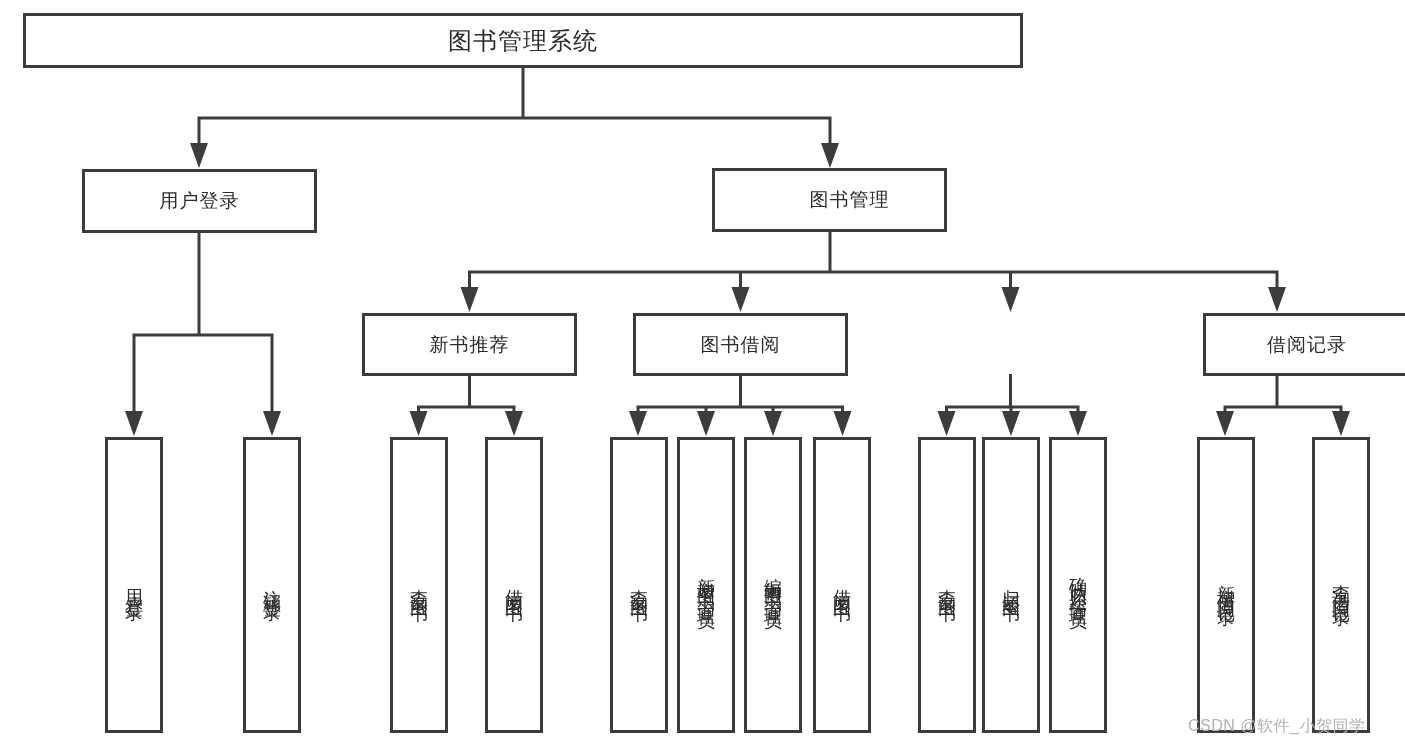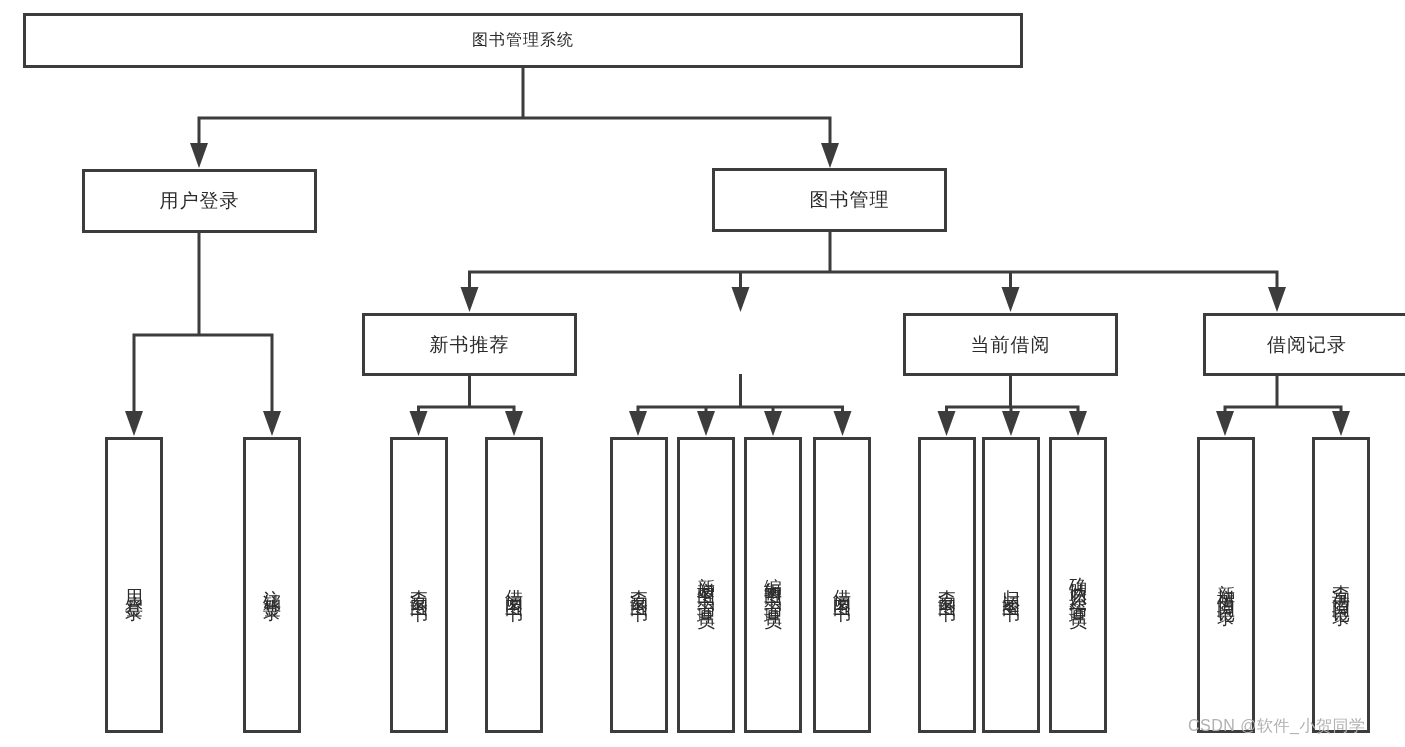--- a/index.html
+++ b/index.html
@@ -20,21 +20,21 @@
     position: absolute;
     box-sizing: border-box;
     border: 3px solid #3c3c3c;
     background: #ffffff;
     display: flex;
     align-items: center;
     justify-content: center;
     color: #2b2b2b;
   }
   .hbox { font-size: 19px; letter-spacing: 1px; }
-  .hbox.root { font-size: 16px; }
+  .hbox.root { font-size: 24px; }
   .vbox { width: 58px; top: 437px; height: 296px; }
   .vbox span {
     writing-mode: vertical-rl;
     font-size: 18px;
     line-height: 1;
     letter-spacing: 5px;
     white-space: nowrap;
   }
   .watermark {
     position: absolute;
@@ -102,21 +102,21 @@
       <polygon class="head" points="1332,411 1350,411 1341,436"></polygon>
     </g>
   </svg>
 
   <div class="node hbox root" style="left:23px; top:13px; width:1000px; height:55px;">图书管理系统</div>
 
   <div class="node hbox" style="left:82px; top:169px; width:235px; height:64px;">用户登录</div>
   <div class="node hbox" style="left:712px; top:168px; width:235px; height:64px;padding-left:40px;">图书管理</div>
 
   <div class="node hbox" style="left:362px; top:313px; width:215px; height:63px;text-align:right;">新书推荐</div>
-  <div class="node hbox" style="left:903px; top:313px; width:215px; height:63px;">当前借阅</div>
+  <div class="node hbox" style="left:633px; top:313px; width:215px; height:63px;">图书借阅</div>
   <div class="node hbox" style="left:1203px; top:313px; width:208px; height:63px;">借阅记录</div>
 
   <div class="node vbox" style="left:105px;">
     <span>用户登录</span>
   </div>
   <div class="node vbox" style="left:243px;">
     <span>注销登录</span>
   </div>
 
   <div class="node vbox" style="left:390px;">

